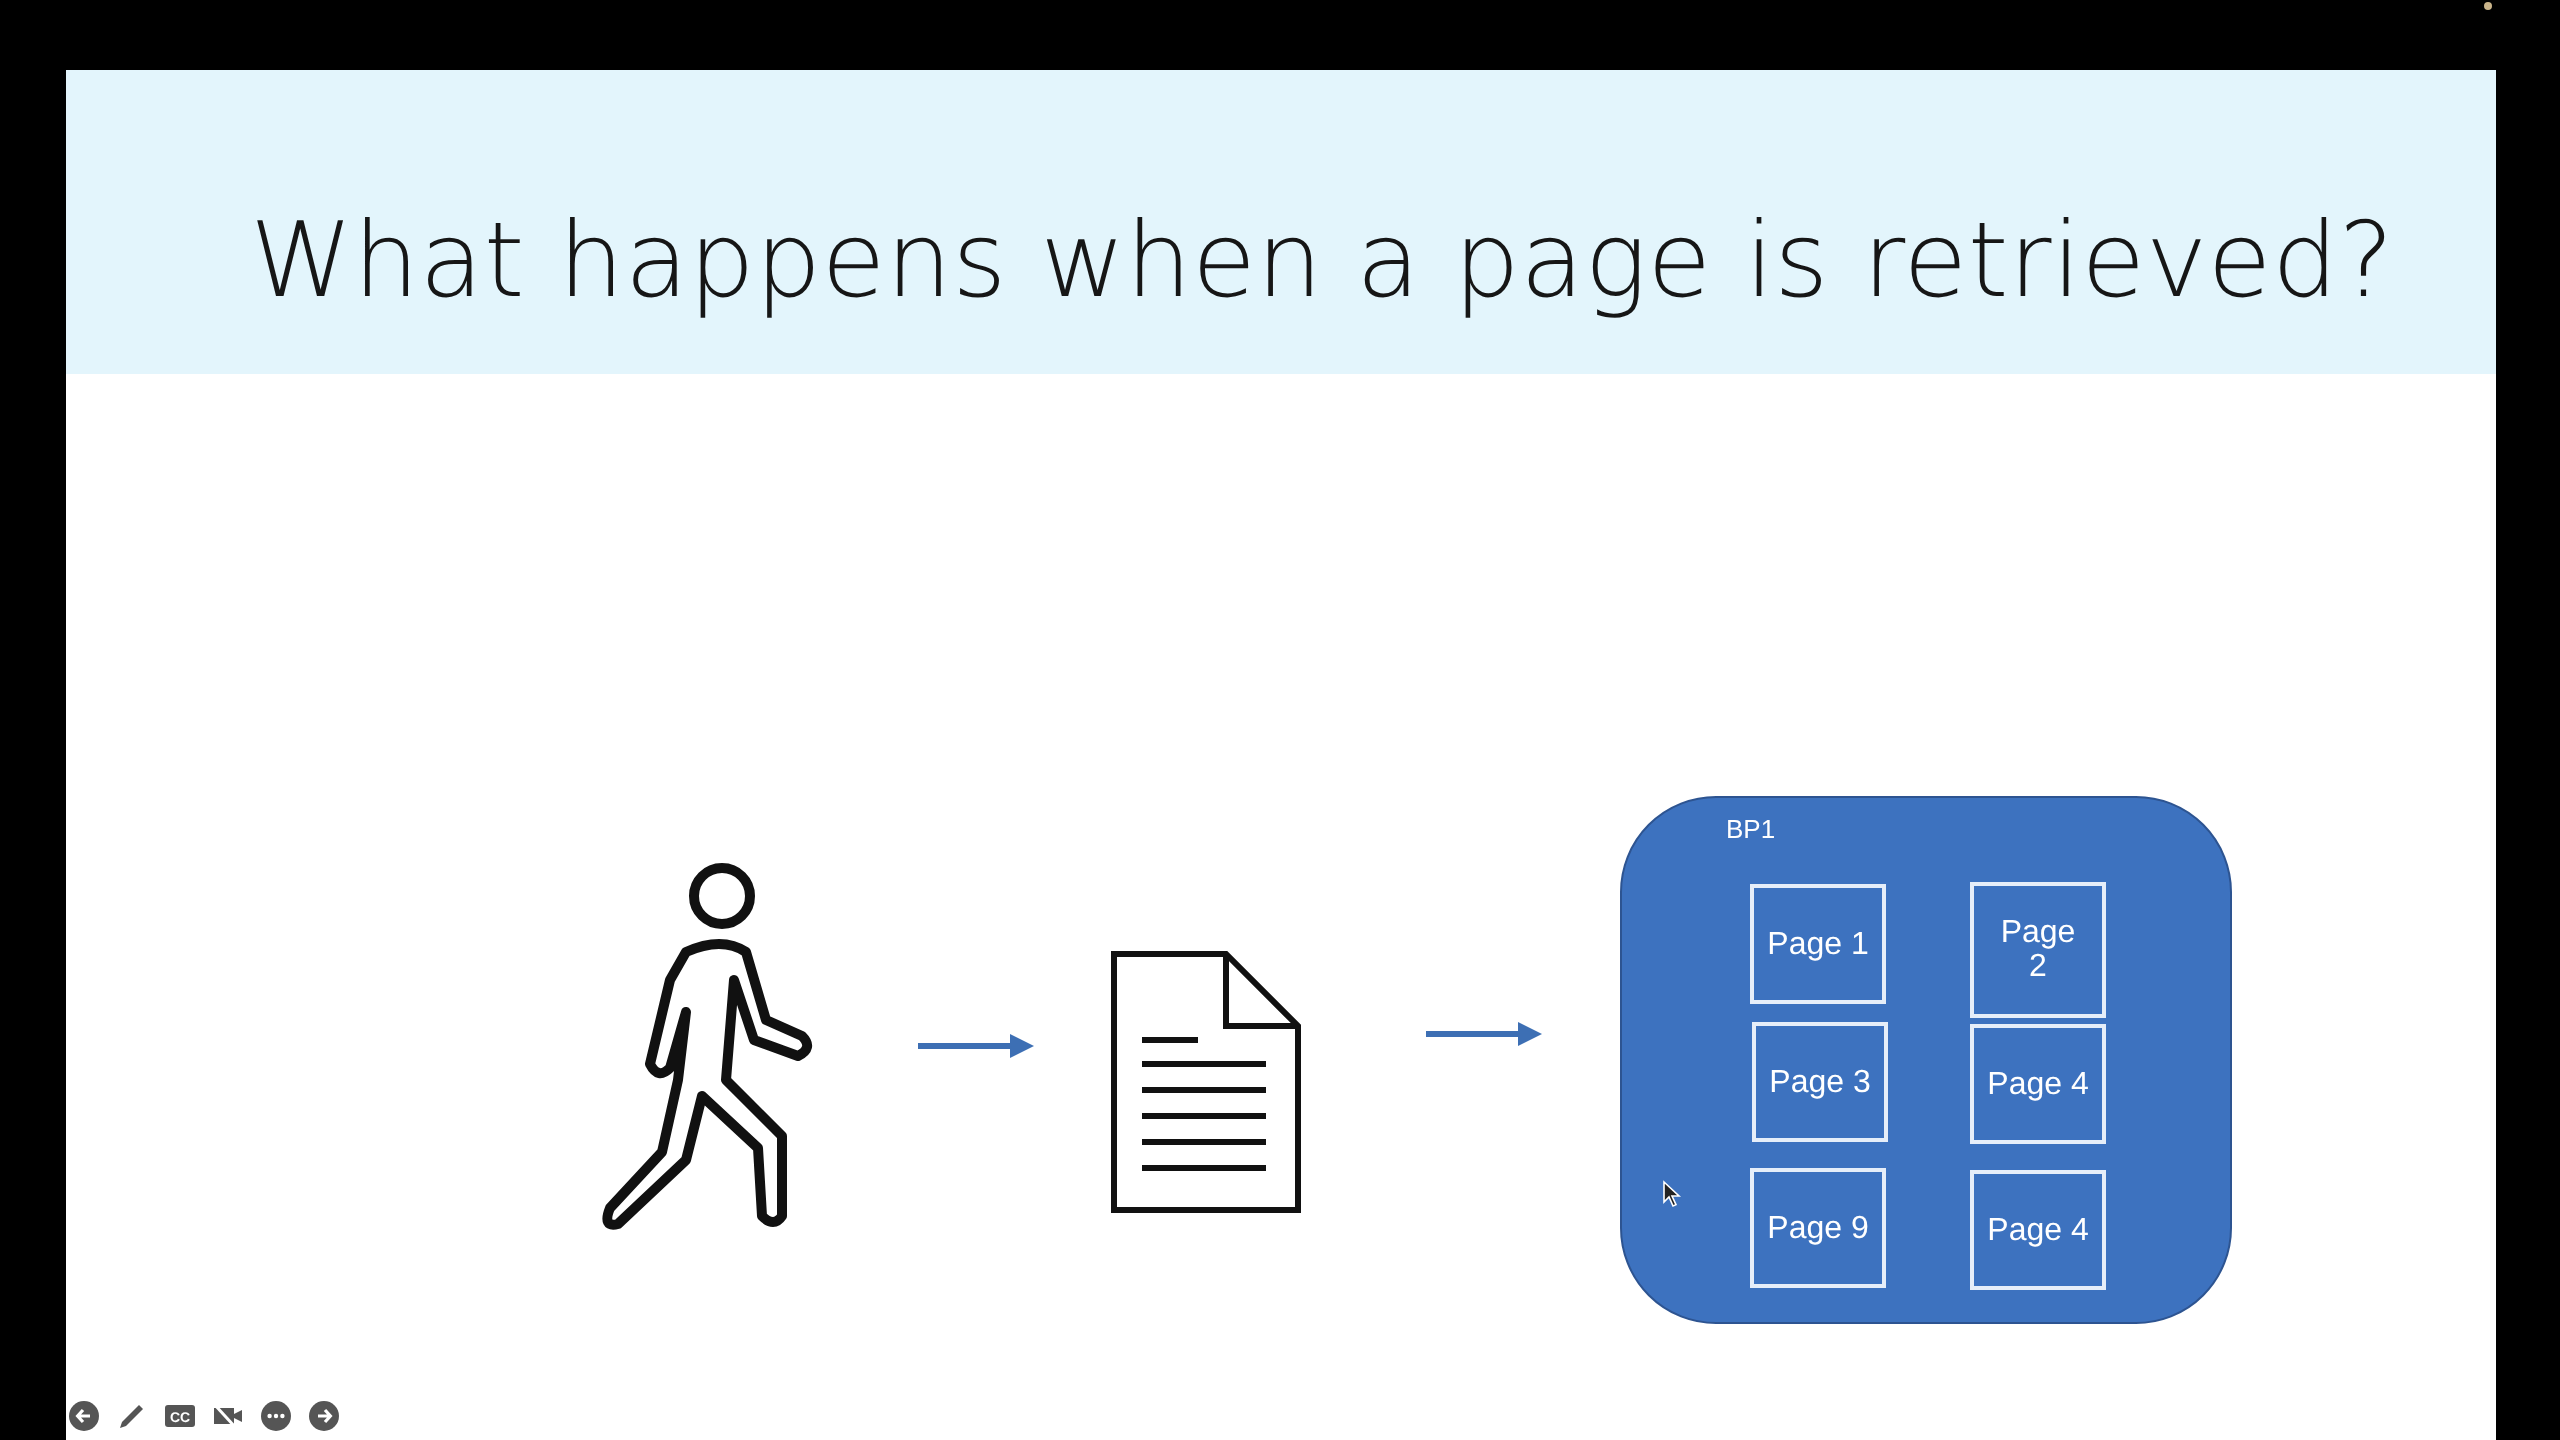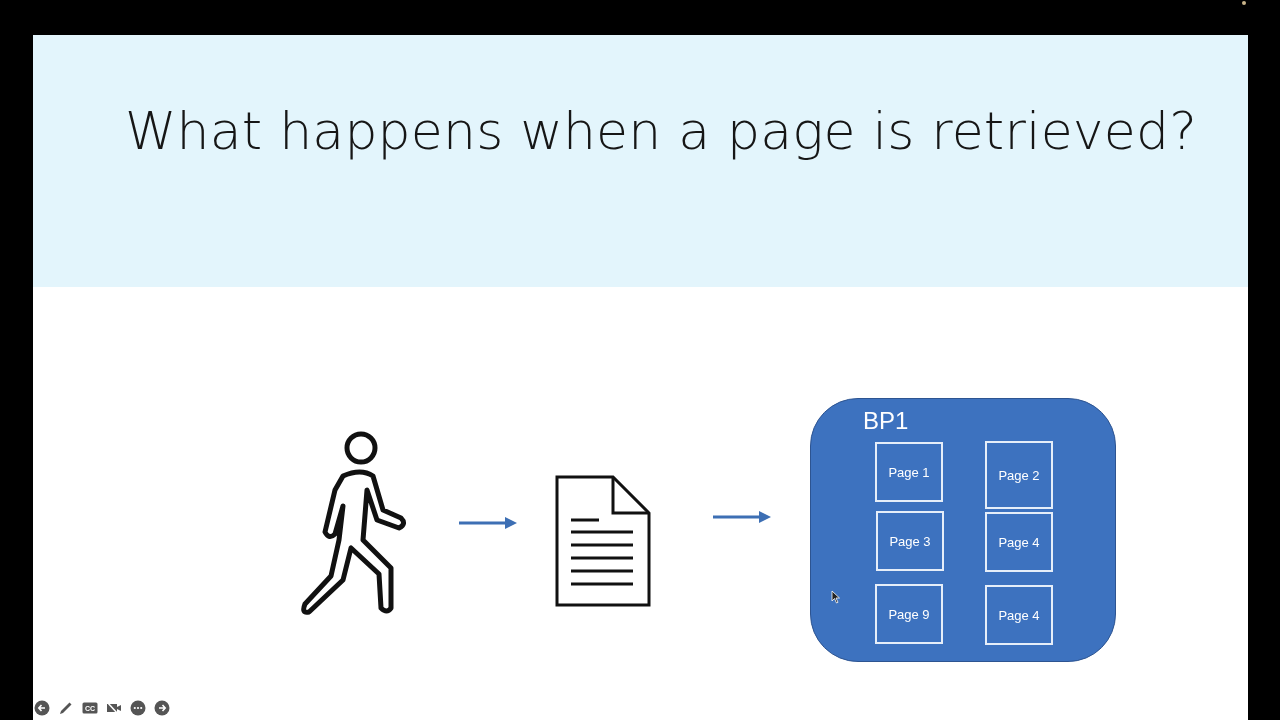--- a/index.html
+++ b/index.html
@@ -1,26 +1,26 @@
 <!DOCTYPE html>
 <html><head>
 <meta charset="utf-8">
 <style>
   html, body { margin:0; padding:0; }
   body { width:1280px; height:720px; background:#000; position:relative; overflow:hidden; font-family:"Liberation Sans", sans-serif; }
   .slide { position:absolute; left:33px; top:35px; width:1215px; height:685px; background:#ffffff; }
-  .title-band { position:absolute; left:0; top:0; width:1215px; height:252px; background:#e3f5fc; }
+  .title-band { position:absolute; left:0; top:0; width:1215px; height:152px; background:#e3f5fc; }
   .title { position:absolute; left:92px; top:66px; font-size:52px; color:#161616; font-family:"DejaVu Sans", sans-serif; font-weight:300; letter-spacing:0.2px; white-space:nowrap; }
   .body-text { position:absolute; left:41px; top:262px; width:1000px; font-size:27px; line-height:37px; color:#161616; font-family:"DejaVu Sans", sans-serif; }
   .walker { position:absolute; left:258px; top:395px; }
   .arrow { position:absolute; }
   .doc { position:absolute; left:522px; top:440px; }
   .bp { position:absolute; left:777px; top:363px; width:304px; height:262px; background:#3d72bf; border:1.5px solid #2d5491; border-radius:48px; }
-  .bp-label { position:absolute; left:52px; top:8px; color:#fff; font-size:24px; font-family:"Liberation Sans", sans-serif; }
-  .page { position:absolute; width:64px; height:56px; border:2px solid #e6eef9; color:#fff; font-size:13px; display:flex; align-items:center; justify-content:center; text-align:center; line-height:17px; font-family:"Liberation Sans", sans-serif; }
+  .bp-label { position:absolute; left:52px; top:8px; color:#fff; font-size:13px; font-family:"Liberation Sans", sans-serif; }
+  .page { position:absolute; width:64px; height:56px; border:2px solid #e6eef9; color:#fff; font-size:16px; display:flex; align-items:center; justify-content:center; text-align:center; line-height:17px; font-family:"Liberation Sans", sans-serif; }
   .controls { position:absolute; left:34px; top:700px; display:flex; gap:8px; align-items:center; }
   .ctrl { width:16px; height:16px; display:flex; align-items:center; justify-content:center; }
   .cursor { position:absolute; left:831px; top:590px; }
   .dot { position:absolute; left:1242px; top:1px; width:4px; height:4px; border-radius:2px; background:#c9b48a; }
 </style>
 </head>
 <body>
 
 <div class="dot"></div>
 

